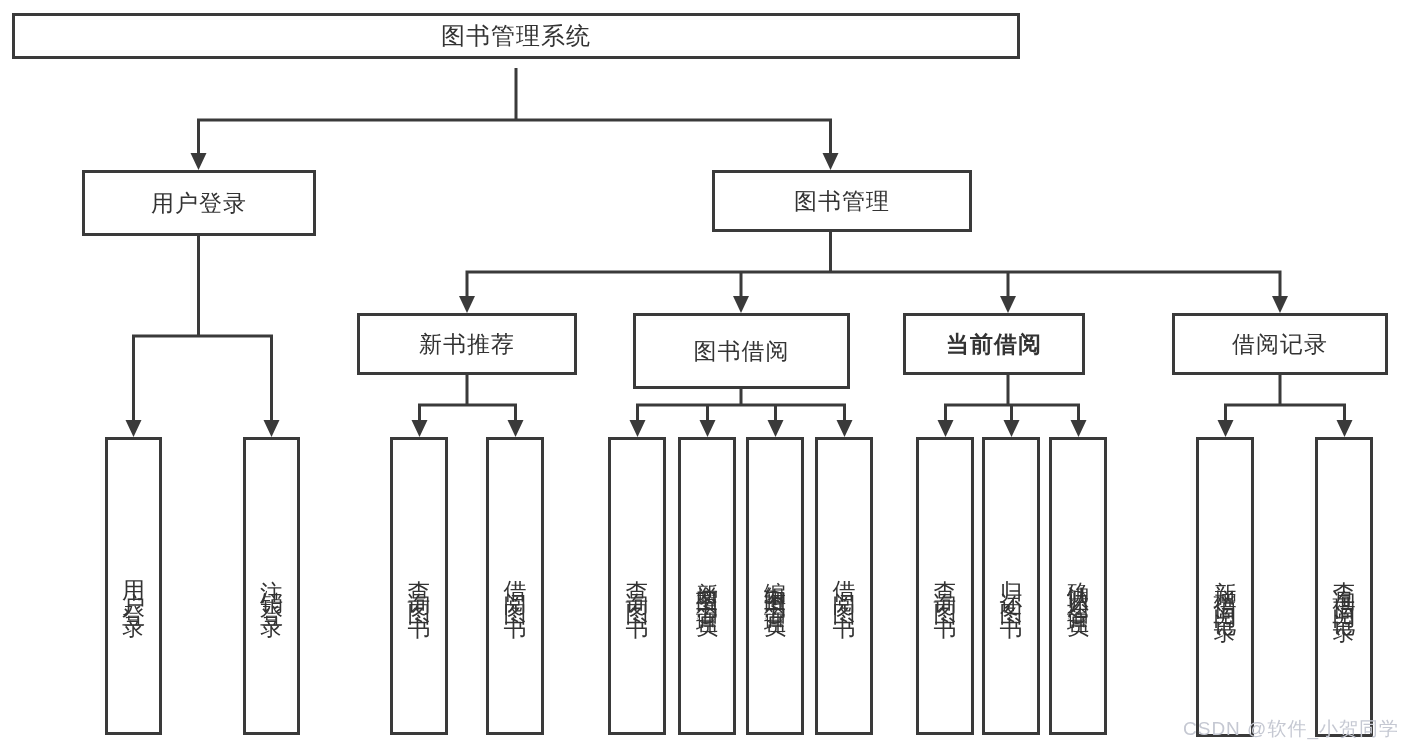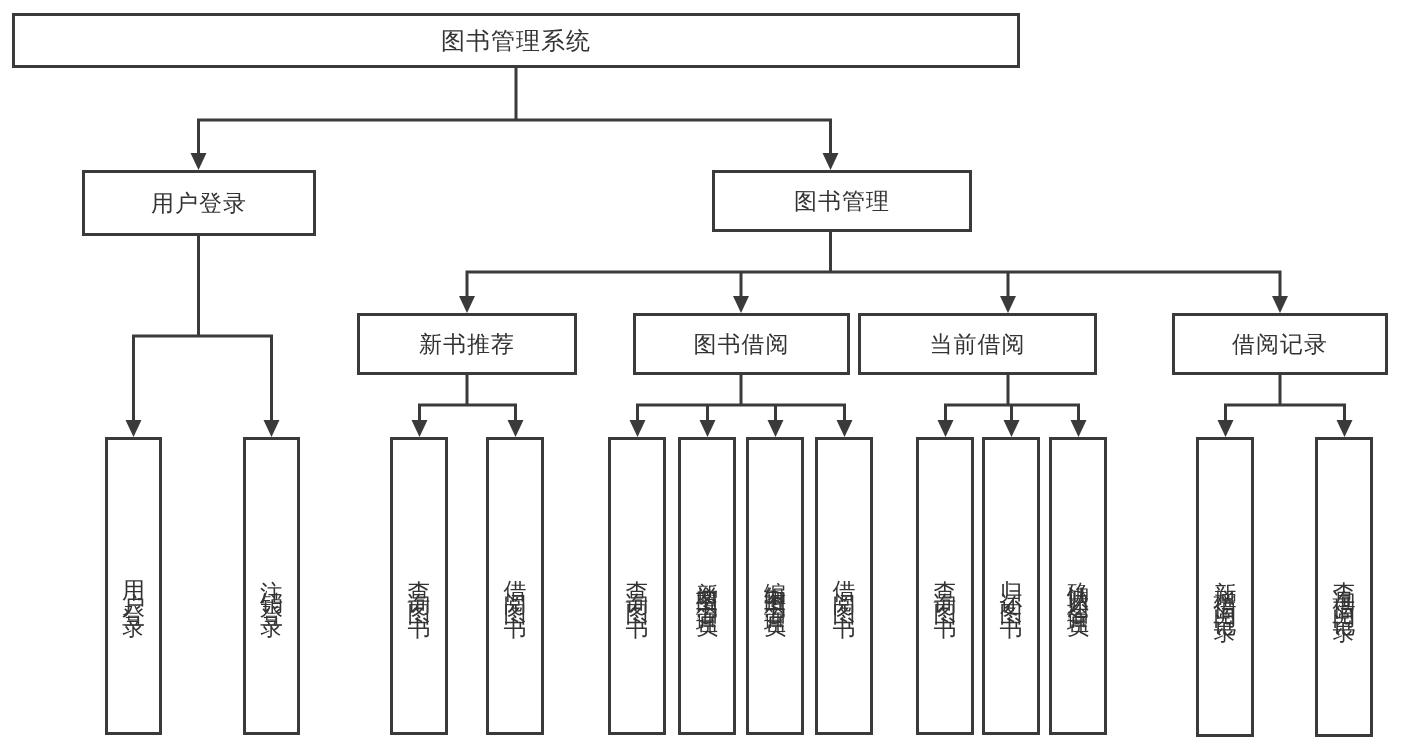--- a/index.html
+++ b/index.html
@@ -102,42 +102,43 @@
       <polygon points="767.5,420 783.5,420 775.5,437"></polygon>
       <polygon points="836.5,420 852.5,420 844.5,437"></polygon>
       <polygon points="937.5,420 953.5,420 945.5,437"></polygon>
       <polygon points="1003.5,420 1019.5,420 1011.5,437"></polygon>
       <polygon points="1070.5,420 1086.5,420 1078.5,437"></polygon>
       <polygon points="1217.5,420 1233.5,420 1225.5,437"></polygon>
       <polygon points="1336.5,420 1352.5,420 1344.5,437"></polygon>
     </g>
   </svg>
 
-  <div class="node" style="left:12px; top:13px; width:1008px; height:55px; font-size:24px;">图书管理系统</div>
+  <div class="node" style="left:12px; top:13px; width:1008px; height:46px; font-size:24px;">图书管理系统</div>
 
   <div class="node" style="left:82px; top:170px; width:234px; height:66px;">用户登录</div>
   <div class="node" style="left:712px; top:170px; width:260px; height:62px;">图书管理</div>
 
   <div class="node" style="left:357px; top:313px; width:220px; height:62px;text-align:center;">新书推荐</div>
-  <div class="node" style="left:633px; top:313px; width:217px; height:62px;">图书借阅</div>
-  <div class="node" style="left:858px; top:313px; width:239px; height:62px;">当前借阅</div>
+  <div class="node" style="left:633px; top:313px; width:217px; height:76px;">图书借阅</div>
+  <div class="node" style="left:903px; top:313px; width:182px; height:62px;font-weight:bold;">当前借阅</div>
   <div class="node" style="left:1172px; top:313px; width:216px; height:62px;">借阅记录</div>
 
   <div class="vnode" style="left:105px; width:57px;">用户登录</div>
   <div class="vnode" style="left:243px; width:57px;">注销登录</div>
 
   <div class="vnode" style="left:390px; width:58px;">查询图书</div>
   <div class="vnode" style="left:486px; width:58px;">借阅图书</div>
 
   <div class="vnode" style="left:608px; width:58px;">查询图书</div>
   <div class="vnode tight" style="left:678px; width:58px;">新增图书（管理员）</div>
   <div class="vnode tight" style="left:746px; width:58px;">编辑图书（管理员）</div>
   <div class="vnode" style="left:815px; width:58px;">借阅图书</div>
 
   <div class="vnode" style="left:916px; width:58px;">查询图书</div>
   <div class="vnode" style="left:982px; width:58px;">归还图书</div>
   <div class="vnode tight" style="left:1049px; width:58px;">确认归还（管理员）</div>
 
   <div class="vnode medium" style="left:1196px; width:58px; height:300px;">新增借阅记录</div>
   <div class="vnode medium" style="left:1315px; width:58px; height:300px;">查询借阅记录</div>
 
+  <div class="watermark">CSDN @软件_小贺同学</div>
 
 </div>
 
 </body></html>

